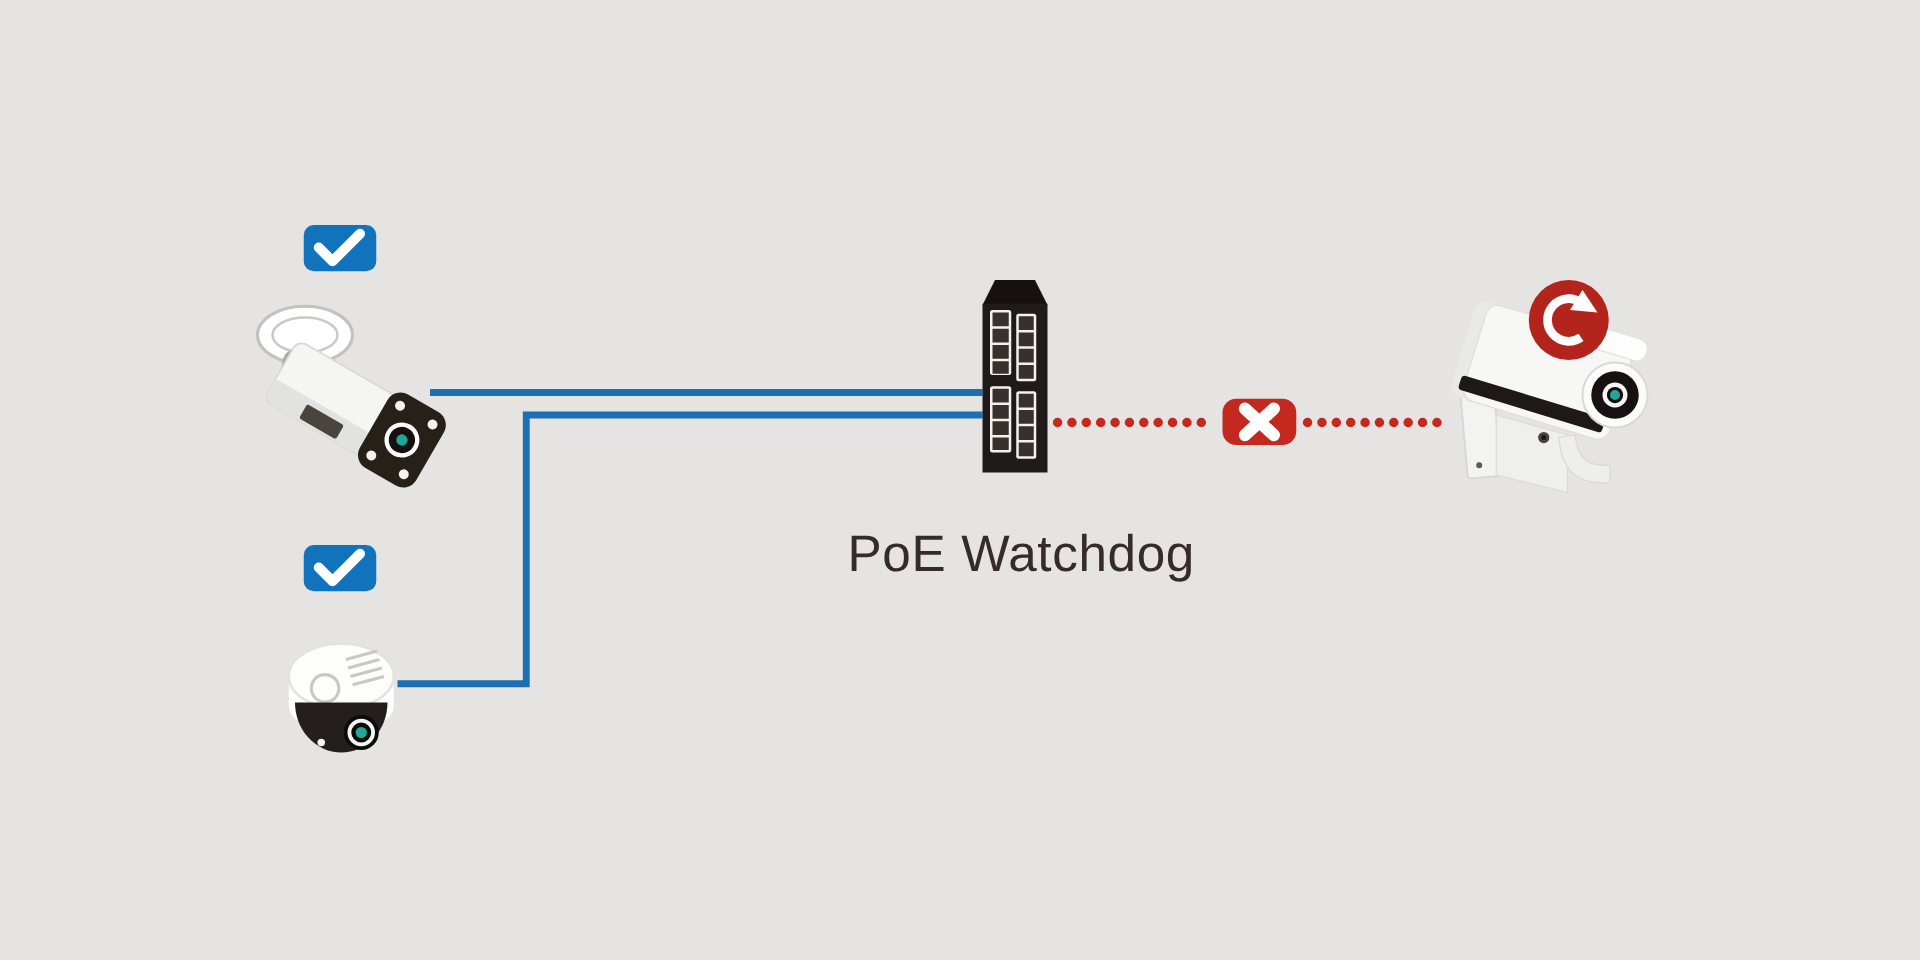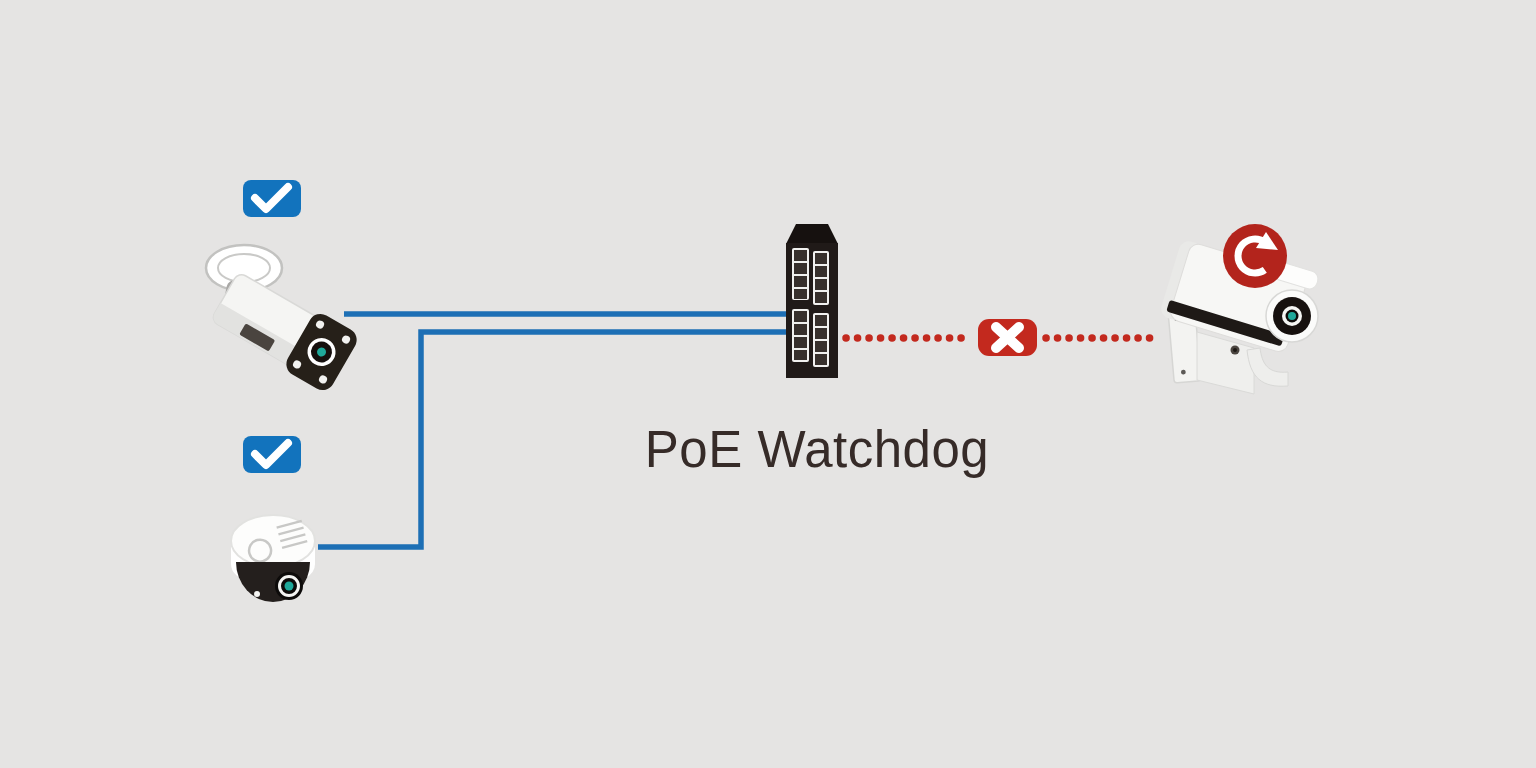--- a/index.html
+++ b/index.html
@@ -8,21 +8,21 @@
     width:1536px;height:768px;
     background:#e5e4e3;
     overflow:hidden;
     font-family:"Liberation Sans", sans-serif;
   }
   .stage svg{position:absolute;left:0;top:0;}
   .diagram-title{
     position:absolute;
     left:817px;top:420px;
     transform:translateX(-50%);
-    font-size:51px;
+    font-size:41px;
     font-weight:400;
     letter-spacing:0.5px;
     color:#362b28;
     white-space:nowrap;
   }
 </style>
 </head>
 <body>
 
 <div class="stage">

